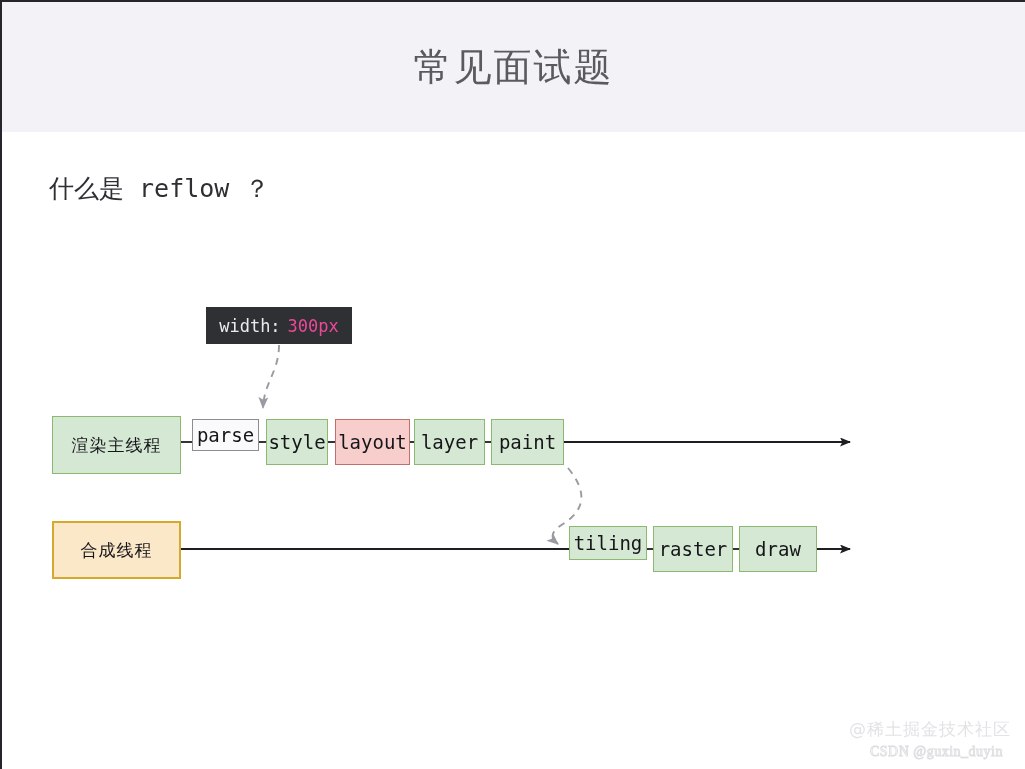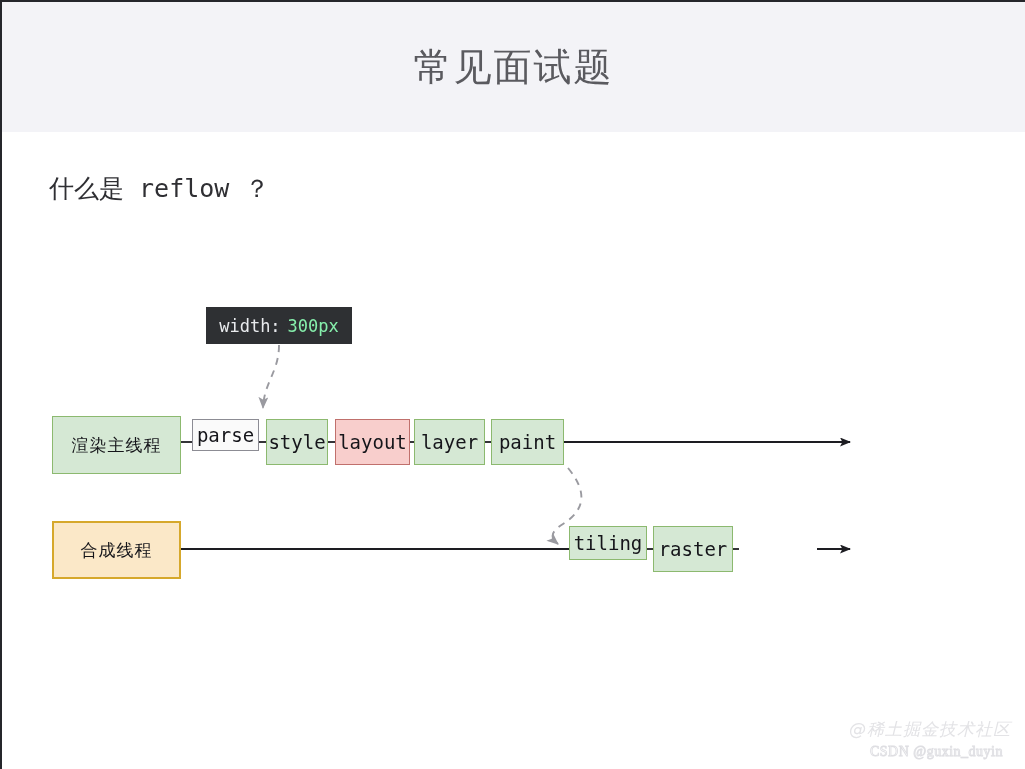--- a/index.html
+++ b/index.html
@@ -114,33 +114,32 @@
     background: #2e3033;
     display: flex;
     align-items: center;
     justify-content: center;
     gap: 0;
     font-family: "DejaVu Sans Mono", "Liberation Mono", monospace;
     font-size: 17px;
     user-select: none;
   }
   #tooltip .prop { color: #e8eaed; text-align: center; }
-  #tooltip .val  { color: #86efac; margin-left: 7px; }
+  #tooltip .val  { color: #ec4899; margin-left: 7px; }
 
   
   #wm-juejin {
     position: absolute;
     right: 14px; bottom: 28px;
     font-family: "DejaVu Sans", "Liberation Sans", sans-serif;
     font-size: 17px;
     color: #e3e3e6;
     letter-spacing: 1px;
     user-select: none;
     white-space: nowrap;
-    font-style: italic;
   }
   #wm-csdn {
     position: absolute;
     right: 22px; bottom: 9px;
     font-family: "Liberation Serif", "DejaVu Serif", serif;
     font-size: 14px;
     color: #ffffff;
     -webkit-text-stroke: 0.8px #dedee2;
     text-shadow: 0 0 1px #d8d8dd;
     letter-spacing: 0.5px;
@@ -212,20 +211,21 @@
       <div class="node red" style="left:333px; top:287px; width:75px; height:46px;">layout</div>
 
       <div class="node green" style="left:412px; top:287px; width:71px; height:46px;">layer</div>
 
       <div class="node green" style="left:489px; top:287px; width:73px; height:46px;">paint</div>
 
       <div class="node green" style="left:567px; top:394px; width:78px; height:34px;">tiling</div>
 
       <div class="node green" style="left:651px; top:394px; width:80px; height:46px;">raster</div>
 
+      <div class="node green" style="left:737px; top:394px; width:78px; height:46px;">draw</div>
 
       <div id="tooltip">
         <span class="prop">width:</span>
         <span class="val">300px</span>
       </div>
 
     </div>
 
     <div id="wm-juejin">@稀土掘金技术社区</div>
     <div id="wm-csdn">CSDN @guxin_duyin</div>

